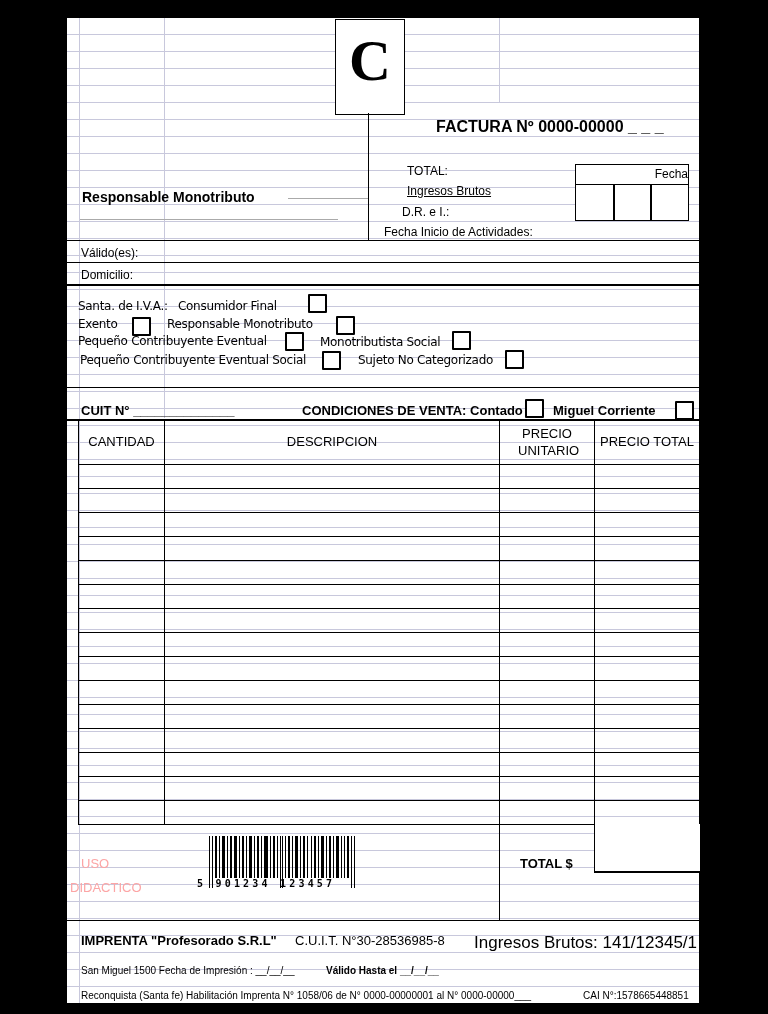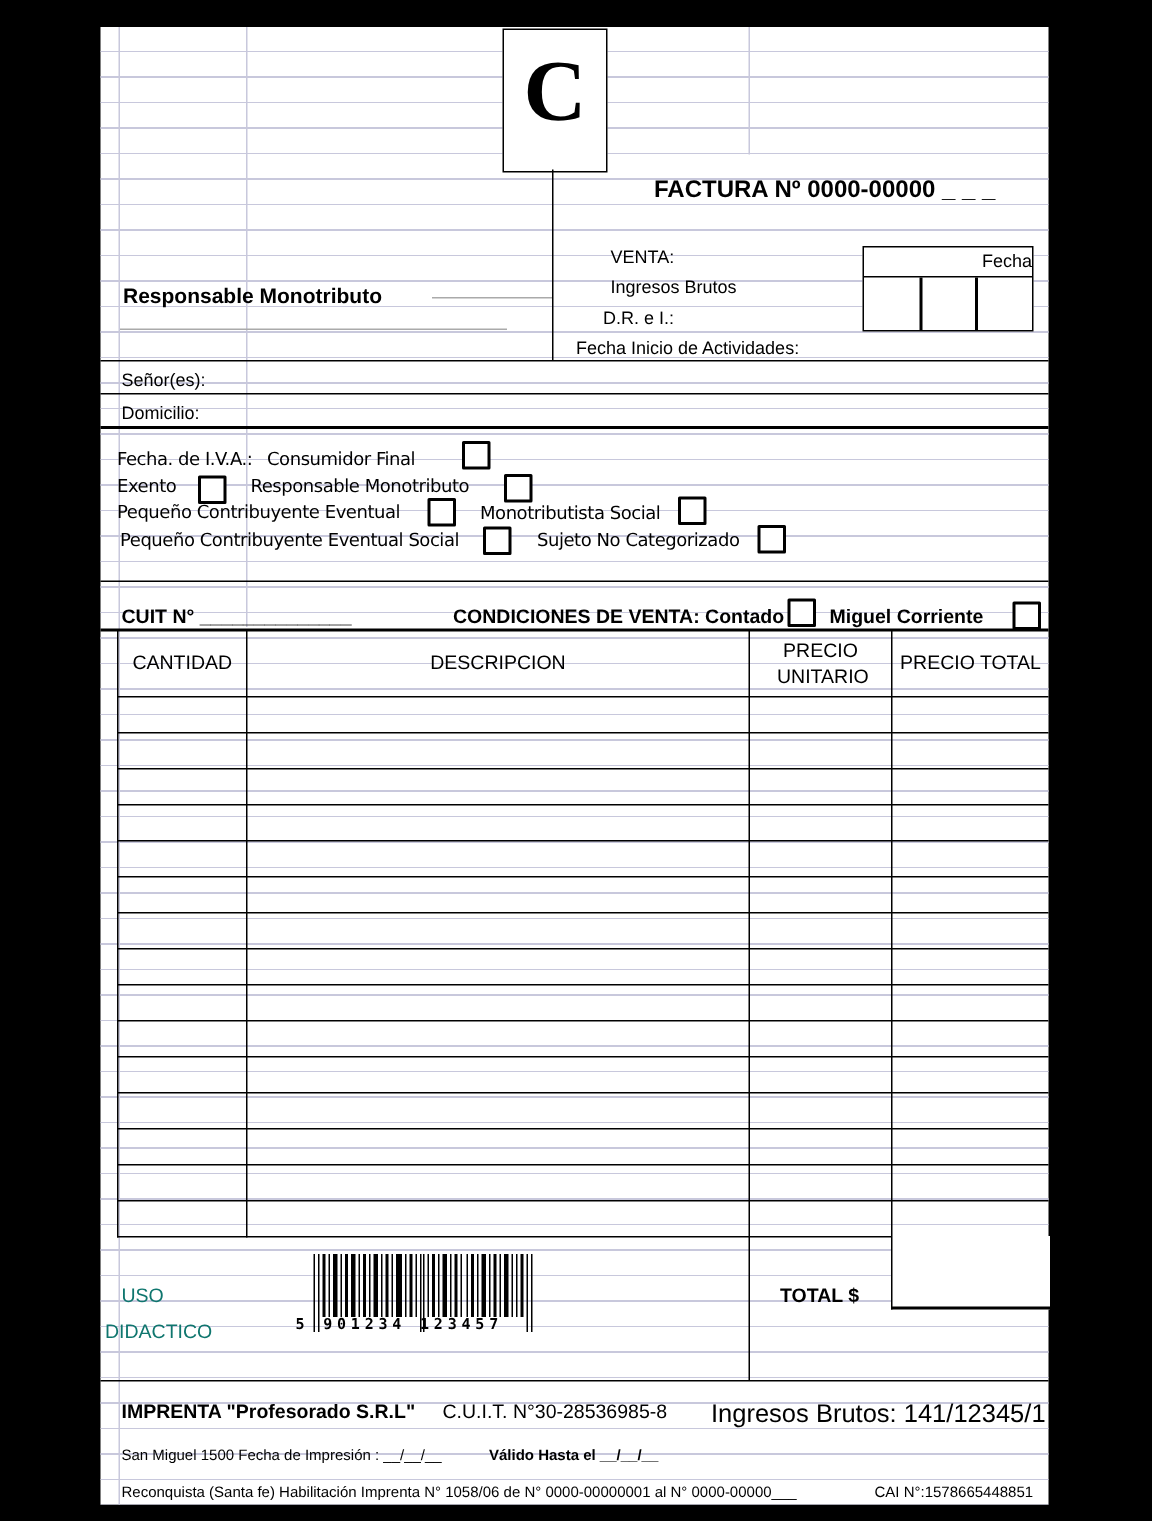--- a/index.html
+++ b/index.html
@@ -31,21 +31,21 @@
   .t { position: absolute; white-space: nowrap; }
   .lbl { font-size: 12px; }
   .cbx {
     position: absolute; width: 15px; height: 15px; border: 2px solid #000; background: #fff; border-radius: 1px;
   }
   .fecha-box {
     position: absolute; left: 575px; top: 164px; width: 112px; height: 55px; border: 1px solid #000; background:#fff;
   }
   .cbl { font-family: "DejaVu Sans", sans-serif; font-size: 12px; letter-spacing: -0.3px; }
   .th { font-size: 13px; text-align: center; position: absolute; }
-  .faint { color: #0f766e; font-size: 13px; }
+  .faint { color: #fca5a5; font-size: 13px; }
   .barcode { position: absolute; left: 205px; top: 836px; width: 158px; height: 53px; }
 </style>
 </head>
 <body>
 
 <div class="sheet"></div>
 
 <div class="gl" style="left:79px;top:18px;height:985px;"></div>
 <div class="gl" style="left:164px;top:18px;height:400px;"></div>
 <div class="gl" style="left:499px;top:18px;height:85px;"></div>
@@ -54,42 +54,42 @@
   <span>C</span>
 </div>
 <div class="vl1" style="left:368px;top:113px;height:127px;"></div>
 
 <div class="t" style="left:436px;top:118px;font-size:16px;font-weight:bold;">FACTURA Nº 0000-00000 _ _ _</div>
 
 <div class="t" style="left:82px;top:189px;font-size:14px;font-weight:bold;">Responsable Monotributo</div>
 <div class="abs" style="left:288px;top:198px;width:80px;height:1px;background:#aaa;"></div>
 <div class="abs" style="left:80px;top:219px;width:258px;height:1px;background:#aaa;"></div>
 
-<div class="t lbl" style="left:407px;top:164px;">VENTA:</div>
-<div class="t lbl" style="left:407px;top:184px;">Ingresos Brutos</div>
+<div class="t lbl" style="left:407px;top:164px;">TOTAL:</div>
+<div class="t lbl" style="left:407px;top:184px;text-decoration:underline;">Ingresos Brutos</div>
 <div class="t lbl" style="left:402px;top:205px;">D.R. e I.:</div>
 <div class="t lbl" style="left:384px;top:225px;">Fecha Inicio de Actividades:</div>
 
 <div class="fecha-box">
   <div class="t lbl" style="left:0;width:112px;top:2px;text-align:right;">Fecha</div>
   <div class="hl1" style="left:0;top:19px;width:112px;"></div>
   <div class="abs" style="left:0;top:20px;width:37px;height:35px;"></div>
   <div class="vl" style="left:37px;top:20px;height:35px;"></div>
   <div class="abs" style="left:39px;top:20px;width:35px;height:35px;"></div>
   <div class="vl" style="left:74px;top:20px;height:35px;"></div>
   <div class="abs" style="left:76px;top:20px;width:36px;height:35px;"></div>
 </div>
 
 <div class="hl1" style="left:67px;top:240px;width:632px;"></div>
-<div class="t lbl" style="left:81px;top:246px;">Señor(es):</div>
+<div class="t lbl" style="left:81px;top:246px;">Válido(es):</div>
 <div class="hl1" style="left:67px;top:262px;width:632px;"></div>
 <div class="t lbl" style="left:81px;top:268px;">Domicilio:</div>
 <div class="hl" style="left:67px;top:284px;width:632px;"></div>
 
-<div class="t cbl" style="left:78px;top:299px;">Fecha. de I.V.A.:</div>
+<div class="t cbl" style="left:78px;top:299px;">Santa. de I.V.A.:</div>
 <div class="t cbl" style="left:178px;top:299px;">Consumidor Final</div>
 <div class="cbx" style="left:308px;top:294px;"></div>
 
 <div class="t cbl" style="left:78px;top:317px;">Exento</div>
 <div class="cbx" style="left:132px;top:317px;"></div>
 <div class="t cbl" style="left:167px;top:317px;">Responsable Monotributo</div>
 <div class="cbx" style="left:336px;top:316px;"></div>
 
 <div class="t cbl" style="left:78px;top:334px;">Pequeño Contribuyente Eventual</div>
 <div class="cbx" style="left:285px;top:332px;"></div>

